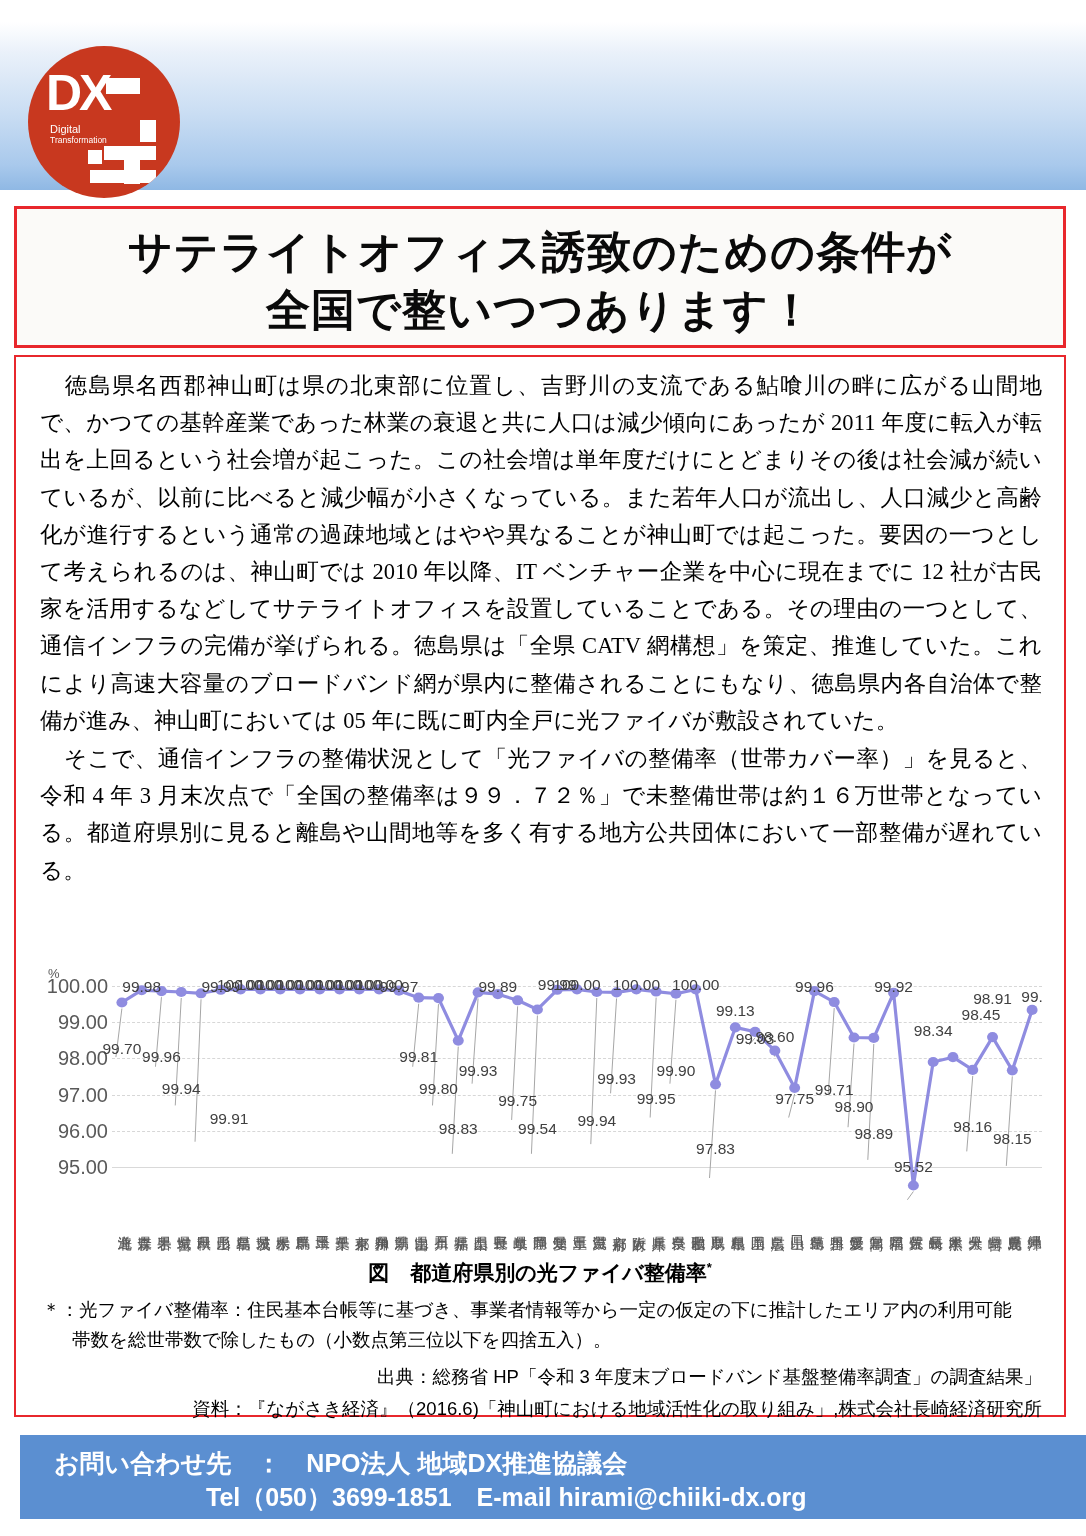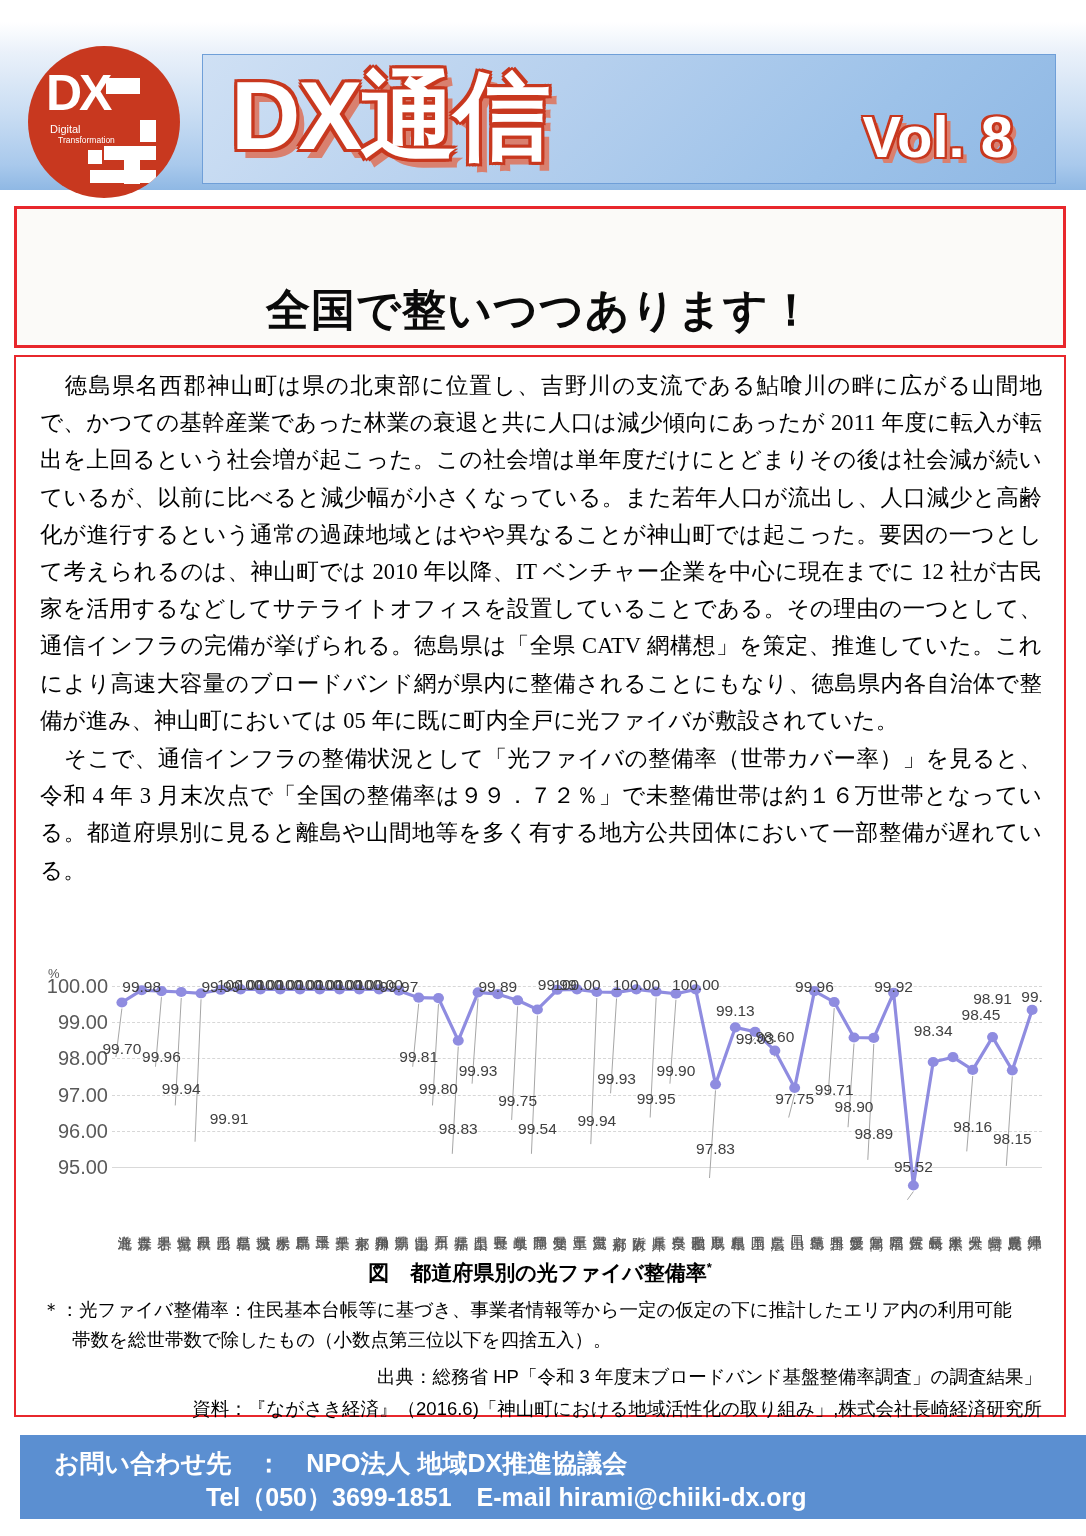--- a/index.html
+++ b/index.html
@@ -26,21 +26,21 @@
     color:#ffffff;font-family:"Liberation Sans",sans-serif;
     font-weight:bold;font-size:50px;letter-spacing:-3px;
     line-height:1;
     -webkit-text-stroke:0px;
   }
   .logo .dx-sub1,.logo .dx-sub2{
     position:absolute;left:22px;color:#ffffff;
     font-family:"Liberation Sans",sans-serif;font-size:11px;line-height:11px;
   }
   .logo .dx-sub1{top:78px;}
-  .logo .dx-sub2{top:89px;font-size:8.5px;margin-left:8px;}
+  .logo .dx-sub2{top:89px;font-size:8.5px;}
   .logo .blk{position:absolute;background:#ffffff;}
   .logo .b1{left:78px;top:32px;width:34px;height:16px;}
   .logo .b2{left:60px;top:104px;width:14px;height:14px;}
   .logo .b3{left:76px;top:100px;width:52px;height:14px;}
   .logo .b4{left:96px;top:114px;width:16px;height:24px;}
   .logo .b5{left:62px;top:124px;width:66px;height:13px;}
   .logo .b6{left:112px;top:74px;width:16px;height:22px;}
 
   .title-banner{
     position:absolute;left:202px;top:32px;width:852px;height:128px;
@@ -202,27 +202,24 @@
     <div class="dx">DX</div>
     <div class="blk b1"></div>
     <div class="blk b6"></div>
     <div class="blk b2"></div>
     <div class="blk b3"></div>
     <div class="blk b4"></div>
     <div class="blk b5"></div>
     <div class="dx-sub1">Digital</div>
     <div class="dx-sub2">Transformation</div>
   </div>
-  <div class="title-banner">
-    <div class="title-main">DX通信</div>
-    <div class="title-vol">Vol. 8</div>
-  </div>
 </div>
 
 <div class="headline-box">
+  <div class="hl hl1">サテライトオフィス誘致のための条件が</div>
   <div class="hl hl2">全国で整いつつあります！</div>
 </div>
 
 <div class="body-box">
 
   <div class="para p1"><span class="indent"></span><span>徳島県名西郡神山町は県の北東部に位置し、吉野川の支流である鮎喰川の畔に広がる山間地で、かつての基幹産業であった林業の衰退と共に人口は減少傾向にあったが 2011 年度に転入が転出を上回るという社会増が起こった。この社会増は単年度だけにとどまりその後は社会減が続いているが、以前に比べると減少幅が小さくなっている。また若年人口が流出し、人口減少と高齢化が進行するという通常の過疎地域とはやや異なることが神山町では起こった。要因の一つとして考えられるのは、神山町では 2010 年以降、IT ベンチャー企業を中心に現在までに 12 社が古民家を活用するなどしてサテライトオフィスを設置していることである。その理由の一つとして、通信インフラの完備が挙げられる。徳島県は「全県 CATV 網構想」を策定、推進していた。これにより高速大容量のブロードバンド網が県内に整備されることにもなり、徳島県内各自治体で整備が進み、神山町においては 05 年に既に町内全戸に光ファイバが敷設されていた。</span></div>
 
   <div class="para p2"><span class="indent"></span><span>そこで、通信インフラの整備状況として「光ファイバの整備率（世帯カバー率）」を見ると、令和 4 年 3 月末次点で「全国の整備率は９９．７２％」で未整備世帯は約１６万世帯となっている。都道府県別に見ると離島や山間地等を多く有する地方公共団体において一部整備が遅れている。</span></div>
 
 

